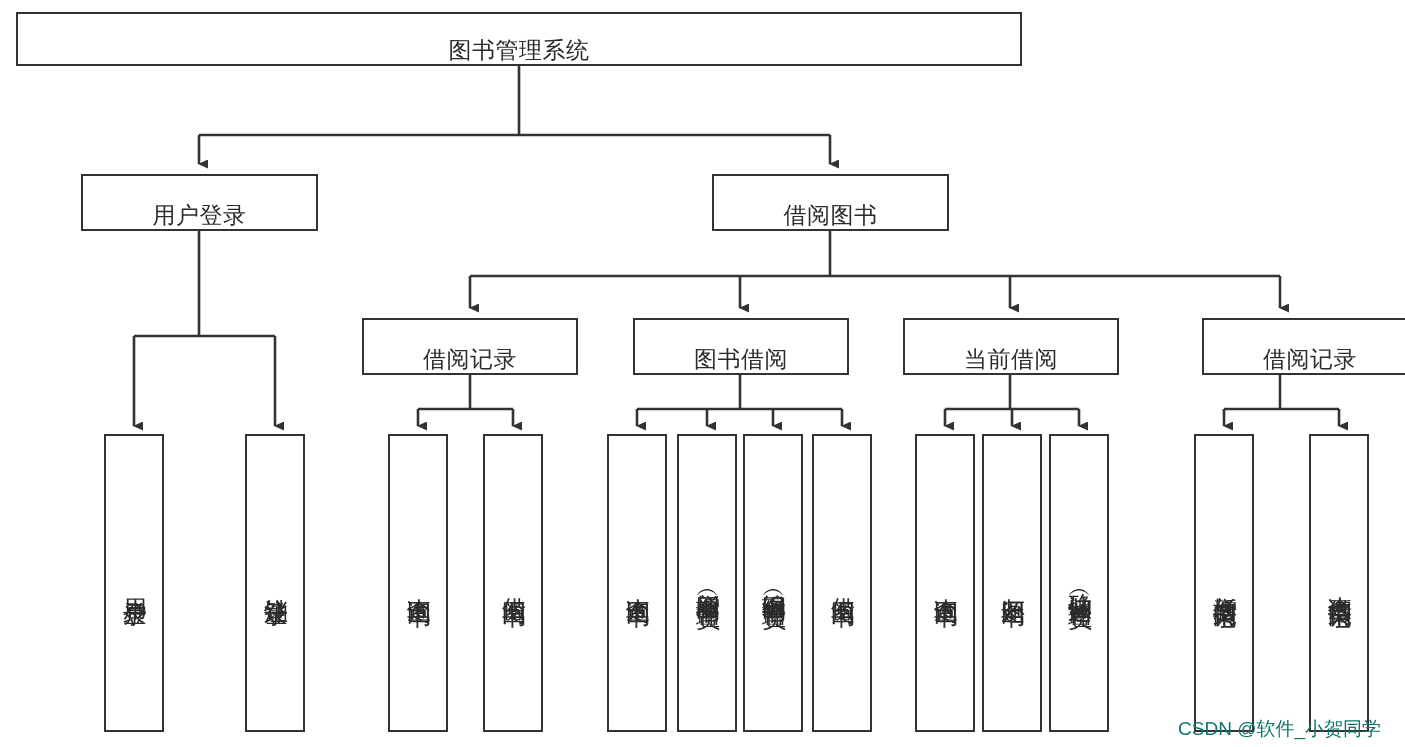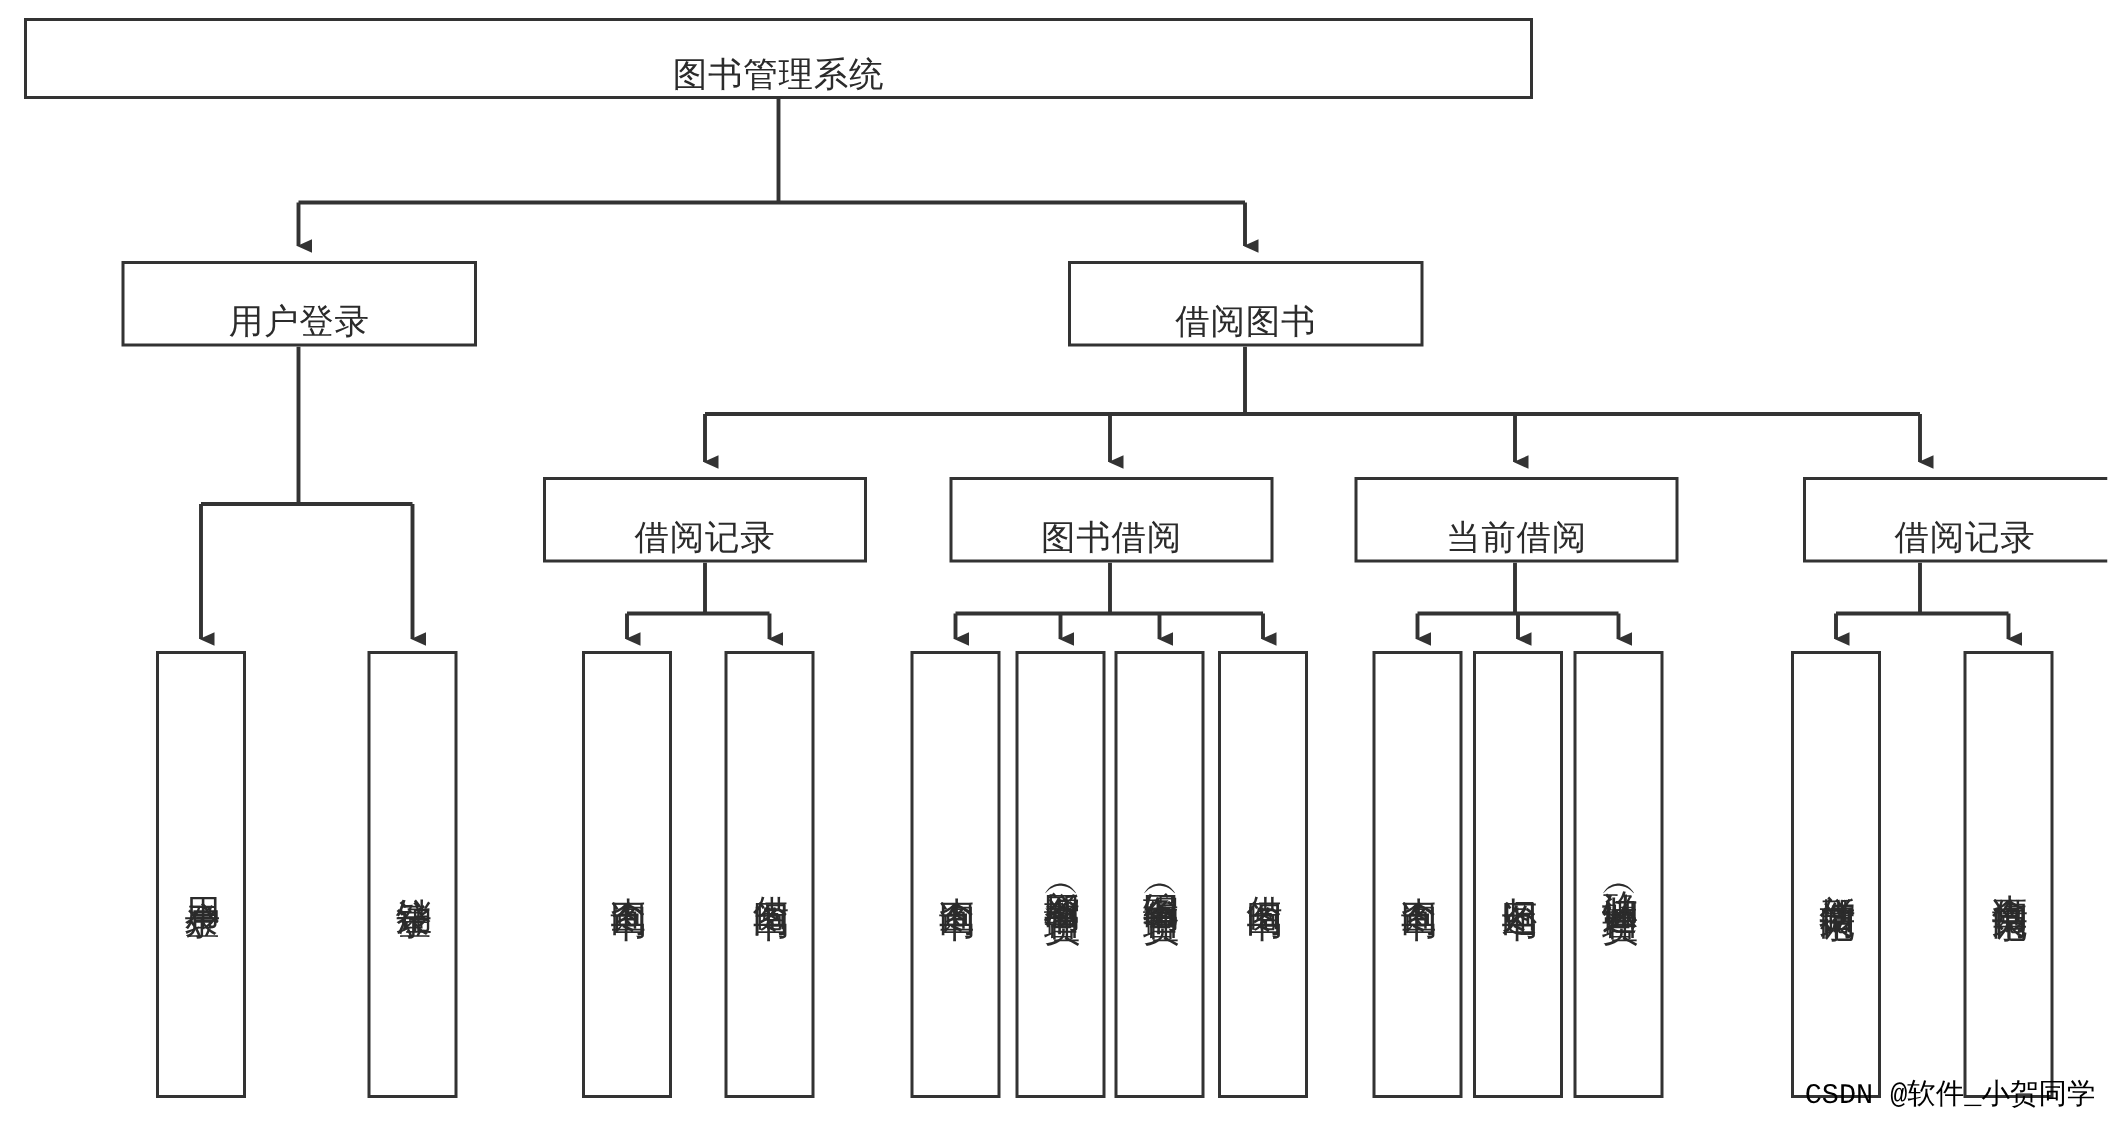--- a/index.html
+++ b/index.html
@@ -56,27 +56,27 @@
   .node.v .lbl {
     writing-mode: vertical-rl;
     text-orientation: upright;
     font-size: 24px;
     line-height: 1.08;
     letter-spacing: 2px;
     white-space: nowrap;
   }
   .watermark {
     position: absolute;
-    right: 8px;
+    right: 24px;
     bottom: 5px;
     font-size: 19px;
-    color: #000000;
+    color: #0f766e;
     z-index: 5;
     white-space: nowrap;
-    font-family: Liberation Mono, monospace;
+    font-family: Liberation Sans, sans-serif;
   }
 </style>
 </head>
 <body>
 
 <div id="canvas">
 
   <svg id="wires" viewBox="0 0 1405 747" xmlns="http://www.w3.org/2000/svg">
     <defs>
       <marker id="arrow" markerWidth="9" markerHeight="10" refX="4.5" refY="9" orient="auto" markerUnits="userSpaceOnUse">

